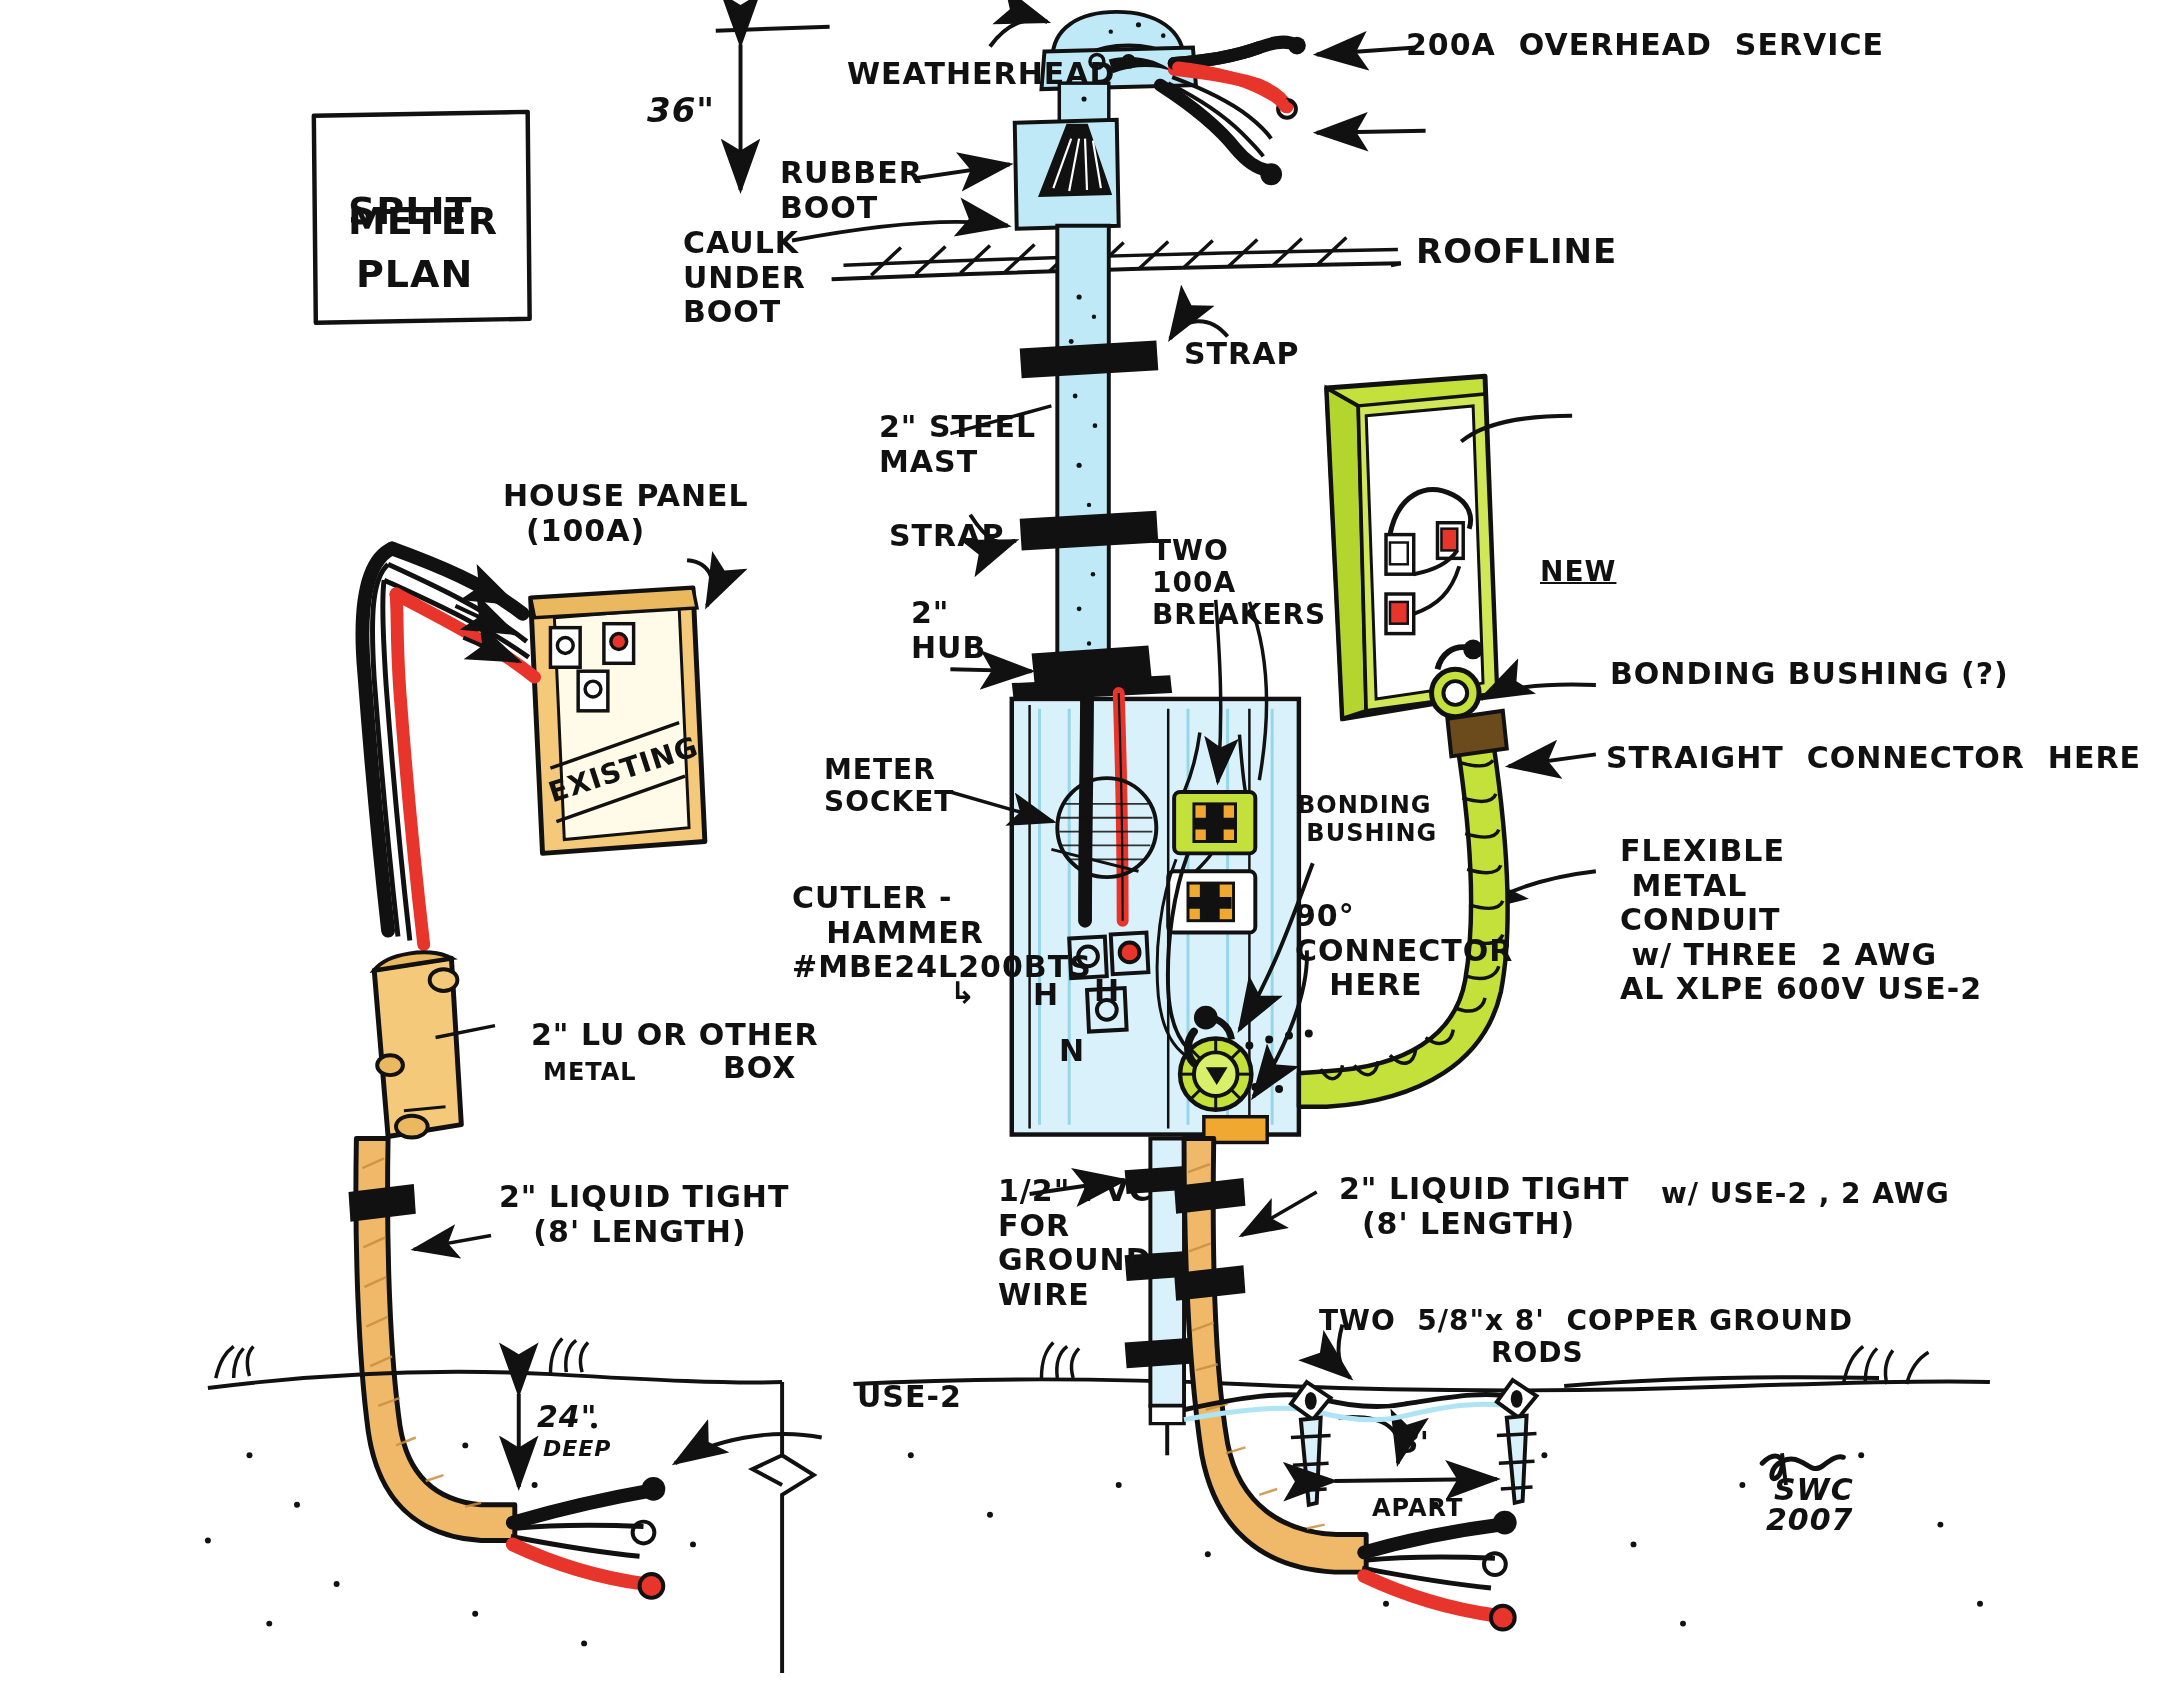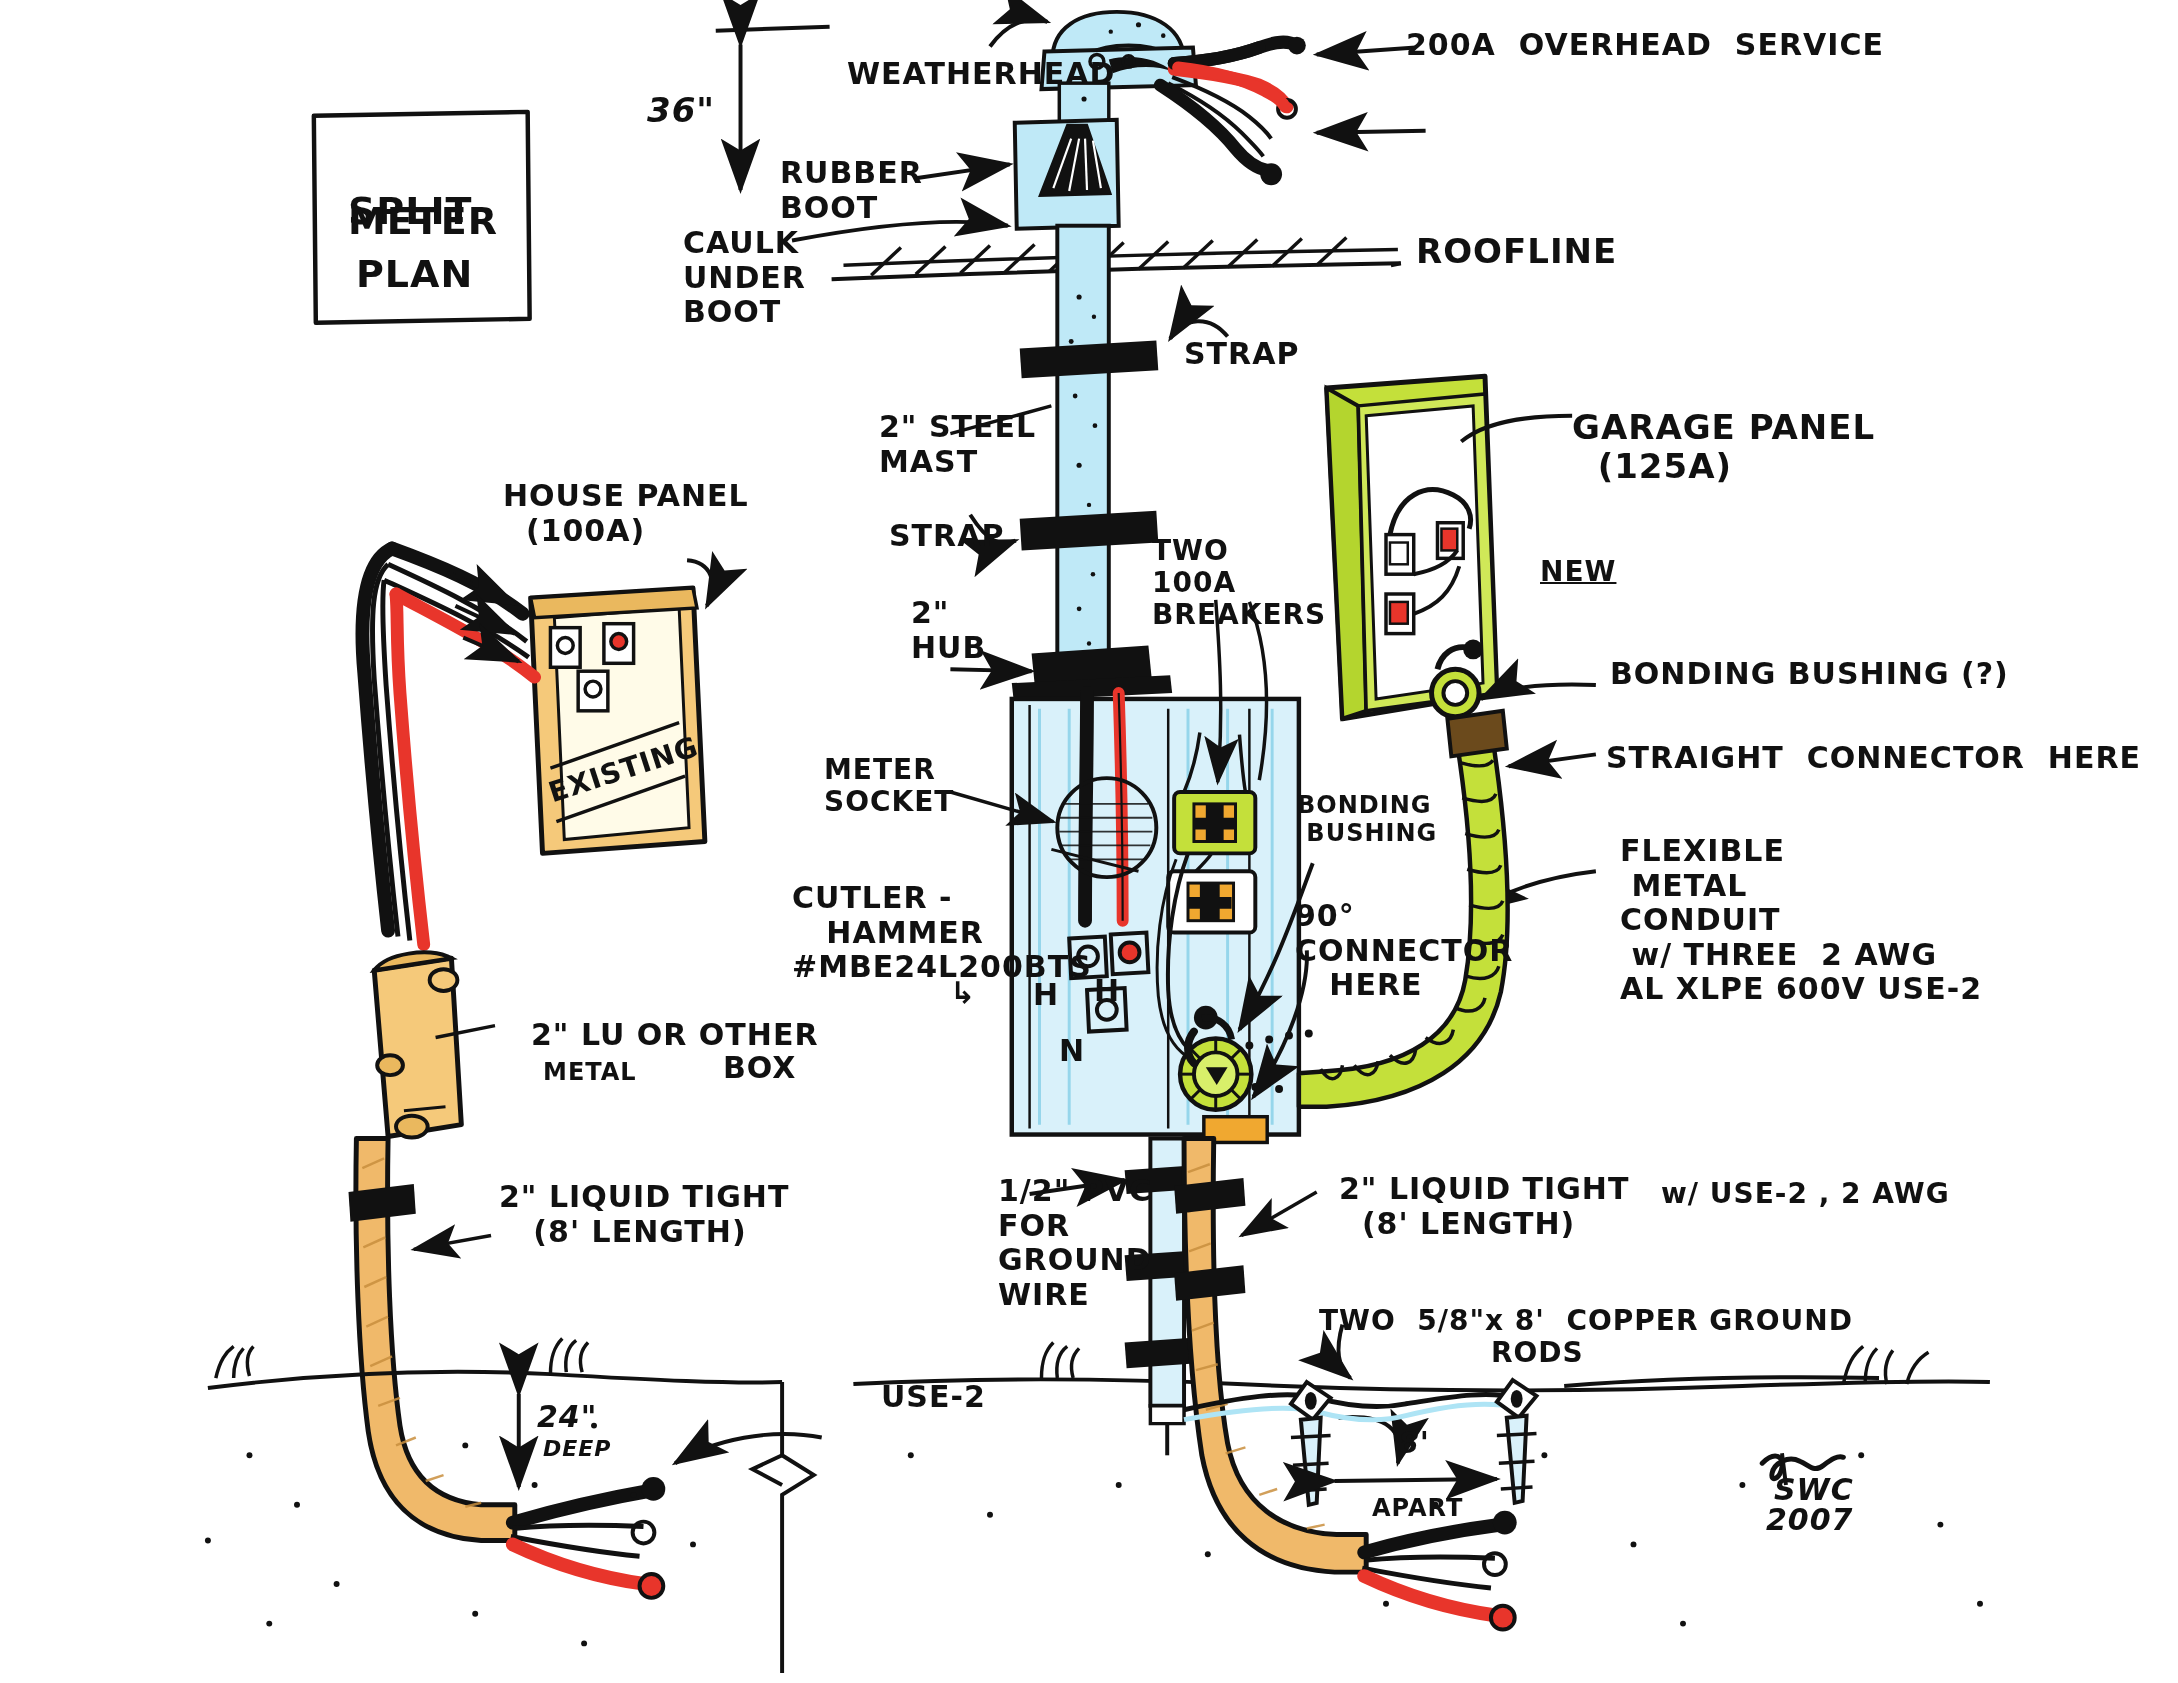--- a/index.html
+++ b/index.html
@@ -571,38 +571,36 @@
 
 <div class="lbl s30" style="left:531px;top:1018px;">2" LU OR OTHER</div>
 <div class="lbl s24" style="left:543px;top:1059px;">METAL</div>
 <div class="lbl s30" style="left:723px;top:1051px;">BOX</div>
 
 <div class="lbl s30" style="left:499px;top:1180px;">2" LIQUID TIGHT
    (8' LENGTH)</div>
 
 <div class="lbl s26 ital" style="left:537px;top:1400px;">24"</div>
 <div class="lbl s22 ital" style="left:543px;top:1436px;">DEEP</div>
-<div class="lbl s30" style="left:857px;top:1380px;margin-left:24px;">USE-2</div>
+<div class="lbl s30" style="left:857px;top:1380px;">USE-2</div>
 
 <div class="lbl s26" style="left:998px;top:1174px;">1/2" PVC
 FOR
 GROUND
 WIRE</div>
 
 <div class="lbl s30" style="left:1339px;top:1172px;">2" LIQUID TIGHT
   (8' LENGTH)</div>
 <div class="lbl s28" style="left:1661px;top:1178px;">w/ USE-2 , 2 AWG</div>
 
 <div class="lbl s28" style="left:1319px;top:1305px;">TWO  5/8"x 8'  COPPER GROUND
                 RODS</div>
 <div class="lbl s26 ital" style="left:1398px;top:1426px;">8'</div>
 <div class="lbl s24" style="left:1372px;top:1495px;">APART</div>
 
-<div class="lbl s34" style="left:1572px;top:408px;">GARAGE PANEL
-  (125A)</div>
 <div class="lbl s28 ul" style="left:1540px;top:556px;">NEW</div>
 
 <div class="lbl s30" style="left:1610px;top:657px;">BONDING BUSHING (?)</div>
 <div class="lbl s26" style="left:1606px;top:741px;">STRAIGHT  CONNECTOR  HERE</div>
 <div class="lbl s30" style="left:1620px;top:834px;">FLEXIBLE
  METAL
 CONDUIT
  w/ THREE  2 AWG
 AL XLPE 600V USE-2</div>
 

